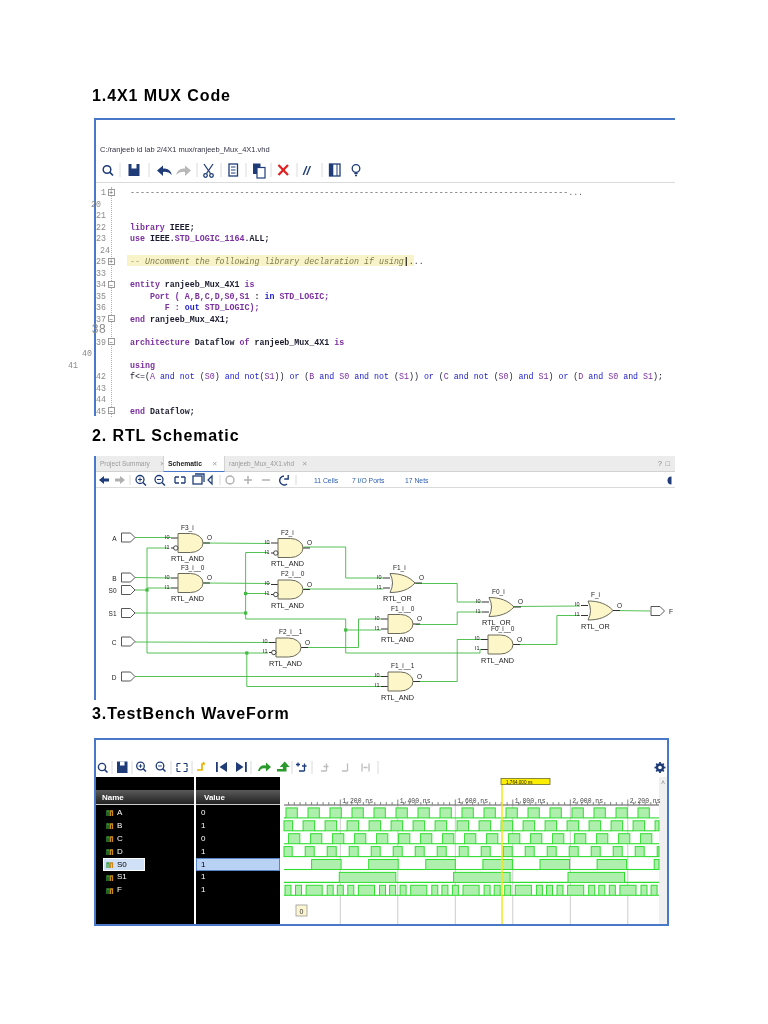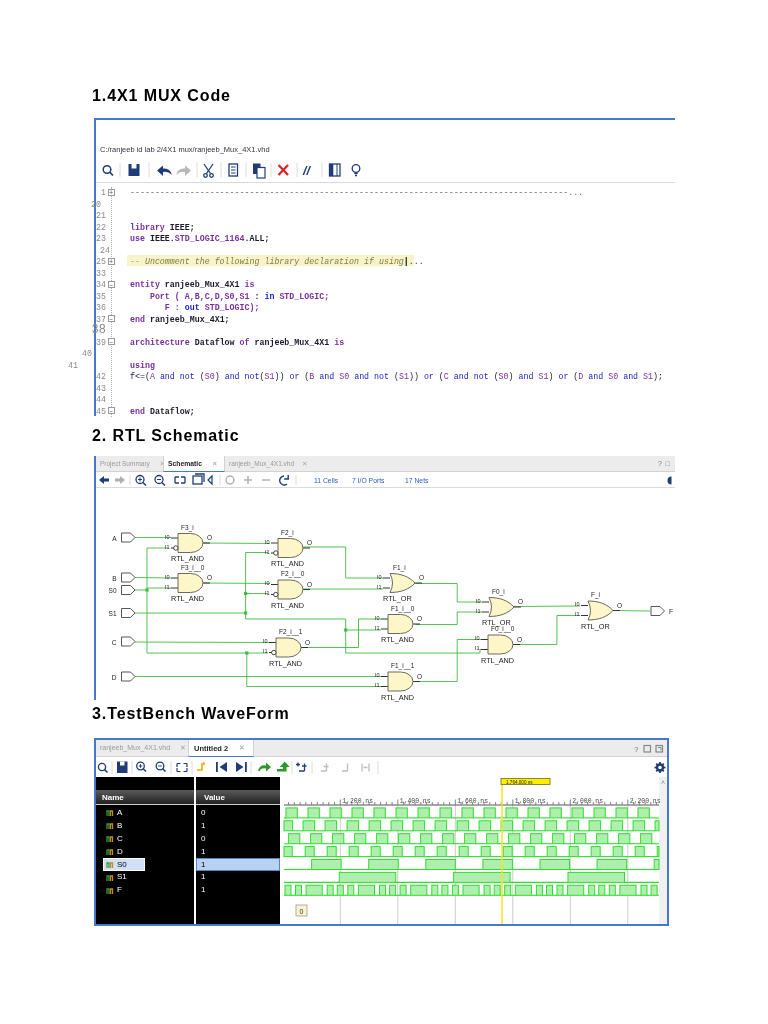--- a/index.html
+++ b/index.html
@@ -274,33 +274,20 @@
 <line x1="487" y1="127.5" x2="494" y2="127.5" stroke="#333" stroke-width="1"></line>
 <line x1="519" y1="122.5" x2="526" y2="122.5" stroke="#333" stroke-width="1"></line>
 <path d="M494 113 C 505 113 513 116 519 122.5 C 513 129 505 132 494 132 Q 499 122.5 494 113 Z" fill="#fdf6c9" stroke="#6a6a5a" stroke-width="1"></path>
 <text x="497" y="109" font-size="6.5px" fill="#222">F_i</text>
 <text x="487" y="140.5" font-size="7.3px" fill="#222">RTL_OR</text>
 <text x="485.5" y="118.0" font-size="5.5px" fill="#222" text-anchor="end">I0</text>
 <text x="485.5" y="128.0" font-size="5.5px" fill="#222" text-anchor="end">I1</text>
 <text x="523" y="119.5" font-size="6.5px" fill="#222">O</text>
 </svg>
 <div class="abs" style="left:94px;top:738px;width:575px;height:188px;border:2px solid #4878c8;background:#fff">
-<div class="tabbar" style="left:0;top:0;width:571px;height:17px">
-<span class="tab" style="left:4px;padding-top:4px;font-size:7px">ranjeeb_Mux_4X1.vhd<span class="tabx" style="margin-left:10px;font-size:7px">✕</span></span>
-<div class="abs" style="left:92px;top:0;width:66px;height:17px;background:#fff;border-left:1px solid #d2d2d2;border-right:1px solid #d2d2d2;border-bottom:1.5px solid #4878c8">
-        <span style="position:absolute;left:5px;top:4px;font-size:7.5px;font-weight:bold;color:#222;white-space:nowrap">Untitled 2</span>
-        <span class="tabx" style="position:absolute;left:50px;top:4px;font-size:7px">✕</span>
-      </div>
-<svg style="left:538px;top:4px" width="32" height="10" viewBox="0 0 32 10">
-        <text x="0" y="8" font-size="8px" fill="#777">?</text>
-        <rect x="10" y="1.5" width="6.5" height="6.5" fill="none" stroke="#888" stroke-width="1.2"></rect>
-        <rect x="22" y="1.5" width="6.5" height="6.5" fill="none" stroke="#888" stroke-width="1.2"></rect>
-        <path d="M24 3.5 l3 0 m0 0 l0 3" stroke="#888" stroke-width="1"></path>
-      </svg>
-</div>
 <svg style="left:0;top:17px" width="571px" height="22" viewBox="0 0 571 22">
 <circle cx="6" cy="10" r="3.6" fill="none" stroke="#1f3c78" stroke-width="1.4"></circle>
       <line x1="8.6" y1="12.6" x2="11.5" y2="15.5" stroke="#1f3c78" stroke-width="1.6"></line>
 <line x1="16" y1="4" x2="16" y2="17" stroke="#dadada"></line>
 <line x1="36" y1="4" x2="36" y2="17" stroke="#dadada"></line>
 <line x1="75" y1="4" x2="75" y2="17" stroke="#dadada"></line>
 <line x1="96" y1="4" x2="96" y2="17" stroke="#dadada"></line>
 <line x1="155" y1="4" x2="155" y2="17" stroke="#dadada"></line>
 <line x1="196" y1="4" x2="196" y2="17" stroke="#dadada"></line>
 <line x1="216" y1="4" x2="216" y2="17" stroke="#dadada"></line>

